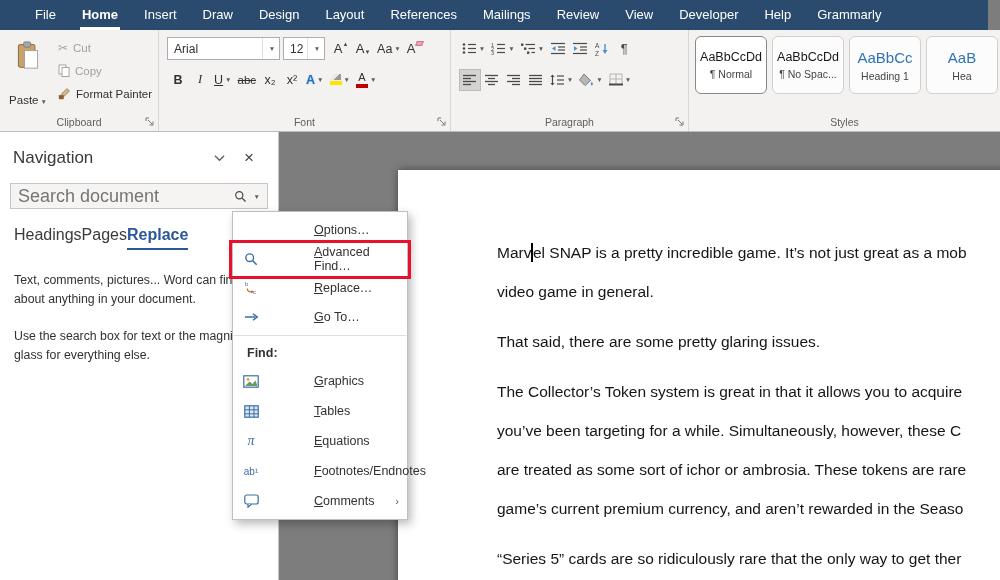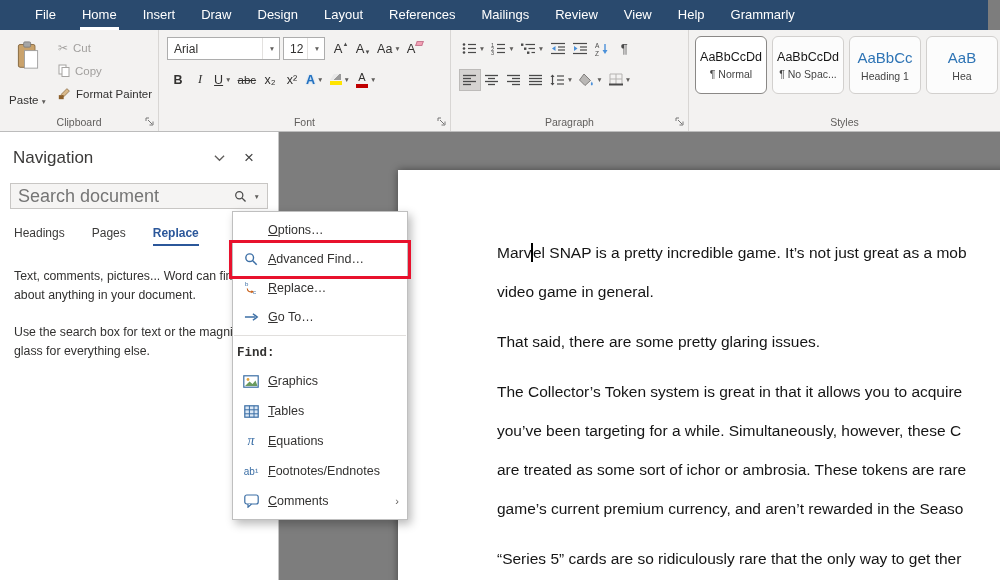--- a/index.html
+++ b/index.html
@@ -3,21 +3,21 @@
 <meta charset="utf-8">
 <style>
   * { box-sizing: border-box; margin: 0; padding: 0; }
   html,body { width:1000px; height:580px; }
   body { font-family:"Liberation Sans", sans-serif; overflow:hidden; }
   .app { position:relative; width:1000px; height:580px; background:#7d7d7d; overflow:hidden; }
 
   
   .tabbar { position:absolute; top:0; left:0; right:12px; height:30px; background:#2a4a6e; display:flex; padding-left:22px; }
   .rtab { padding:0 13px; line-height:30px; font-size:13px; color:#fff; position:relative; white-space:nowrap; cursor:default; }
-  .rtab.active { font-weight:normal; }
+  .rtab.active { font-weight:bold; }
   .rtab.active::after { content:""; position:absolute; left:11px; right:11px; bottom:0; height:3px; background:#fff; }
 
   
   .ribbon { position:absolute; top:30px; left:0; right:0; height:102px; background:#f3f2f1; border-bottom:1px solid #bcbcbc; display:flex; }
   .rgroup { height:100%; border-right:1px solid #d8d6d4; position:relative; padding:4px 2px 18px 4px; }
   .gfoot { position:absolute; left:0; right:0; bottom:3px; text-align:center; font-size:10.5px; color:#605e5c; }
   .launcher { position:absolute; right:3px; bottom:4px; }
   .da { font-size:6.5px; color:#605e5c; margin-left:2px; }
   .sb { min-width:22px; height:22px; display:inline-flex; align-items:center; justify-content:center; font-size:12.5px; color:#323130; padding:0 2px; border:1px solid transparent; }
   .sb.selected { background:#d5d3d1; border-color:#bdbbb9; }
@@ -68,42 +68,42 @@
 
   
   .nav { position:absolute; left:0; top:132px; width:279px; bottom:0; background:#fff; border-right:1px solid #c6c6c6; }
   .nav-head { display:flex; align-items:center; padding:15px 14px 4px 13px; }
   .nav-title { font-size:17px; color:#3b3a39; flex:1; }
   .nv-btn { width:30px; height:22px; display:flex; align-items:center; justify-content:center; color:#605e5c; }
   .close-x { font-size:17px; color:#444; }
   .nav-search { margin:10px 10px 0; height:26px; border:1px solid #c8c6c4; background:#f5f4f3; display:flex; align-items:center; }
   .nav-search input { flex:1; min-width:0; border:0; background:transparent; outline:none; font-size:18px; padding:0 7px; color:#323130; font-family:"Liberation Sans", sans-serif; }
   .search-btns { display:flex; align-items:center; gap:5px; padding:0 7px; height:100%; }
-  .nav-tabs { display:flex; gap:27px; padding:17px 0 0 14px; font-size:12px; color:#3b3a39; }
+  .nav-tabs { display:flex; padding:17px 0 0 14px; font-size:16px; color:#3b3a39; }
   .ntab { padding-bottom:4px; border-bottom:2px solid transparent; }
   .ntab.active { color:#2b579a; font-weight:bold; border-bottom-color:#2b579a; }
   .nav-body { padding:21px 14px 0; font-size:12.3px; line-height:18.5px; color:#323130; }
   .nav-para { margin-bottom:19px; }
 
   
   .docarea { position:absolute; left:279px; top:132px; right:0; bottom:0; background:#7d7d7d; }
   .page { position:absolute; left:119px; top:38px; width:700px; height:560px; background:#fff; box-shadow:0 0 8px rgba(0,0,0,.45); overflow:hidden; }
   .doctext { position:absolute; left:99px; top:63px; right:0; font-size:15.5px; color:#151515; line-height:39px; white-space:nowrap; }
   .pstart { margin-top:11px; }
   .caret { display:inline-block; width:1.5px; height:19px; background:#000; vertical-align:-3.5px; }
 
   
   .menu { position:absolute; left:232px; top:211px; width:176px; background:#fff; border:1px solid #bfbfbf; box-shadow:3px 4px 9px rgba(0,0,0,.28); padding:3px 0; z-index:20; font-size:12.5px; color:#323130; }
   .mitem { height:29px; display:flex; align-items:center; padding:0 8px; }
   .fitem { height:30px; }
   .micon { width:20px; display:flex; justify-content:center; margin-right:7px; flex:none; }
-  .mlabel { display:block; }
+  .mlabel { display:block;margin-left:46px; }
   .accel::first-letter { text-decoration:underline; }
   .msep { height:1px; background:#e1dfdd; margin:4px 1px; }
-  .mhead { height:26px; display:flex; align-items:center; padding-left:4px; font-weight:bold;font-family:Liberation Mono, monospace; }
+  .mhead { height:26px; display:flex; align-items:center; padding-left:14px; font-weight:bold; }
   .subarrow { margin-left:auto; color:#605e5c; font-size:11px; }
   .advwrap { position:relative; }
   .redbox { position:absolute; left:-4px; right:-4px; top:-4px; bottom:-6px; border:3px solid #e8112d; z-index:5; pointer-events:none; }
   .mi-pi { font-family:"Liberation Serif", serif; font-style:italic; font-size:14px; color:#3b6ea5; }
   .mi-ab { font-size:10px; color:#3b6ea5; }
 </style>
 </head>
 <body>
 
 <div class="app">
@@ -112,20 +112,21 @@
     <span class="rtab">File</span>
     <span class="rtab active">Home</span>
     <span class="rtab">Insert</span>
     <span class="rtab">Draw</span>
     <span class="rtab">Design</span>
     <span class="rtab">Layout</span>
     <span class="rtab">References</span>
     <span class="rtab">Mailings</span>
     <span class="rtab">Review</span>
     <span class="rtab">View</span>
+    <span class="rtab">Developer</span>
     <span class="rtab">Help</span>
     <span class="rtab">Grammarly</span>
   </div>
 
   <div class="ribbon">
 
     <div class="rgroup g-clipboard">
       <div class="paste-btn">
         <svg width="28" height="32" viewBox="0 0 32 34">
           <rect x="5" y="5" width="19" height="26" rx="2" fill="#c9a briefly"></rect>

